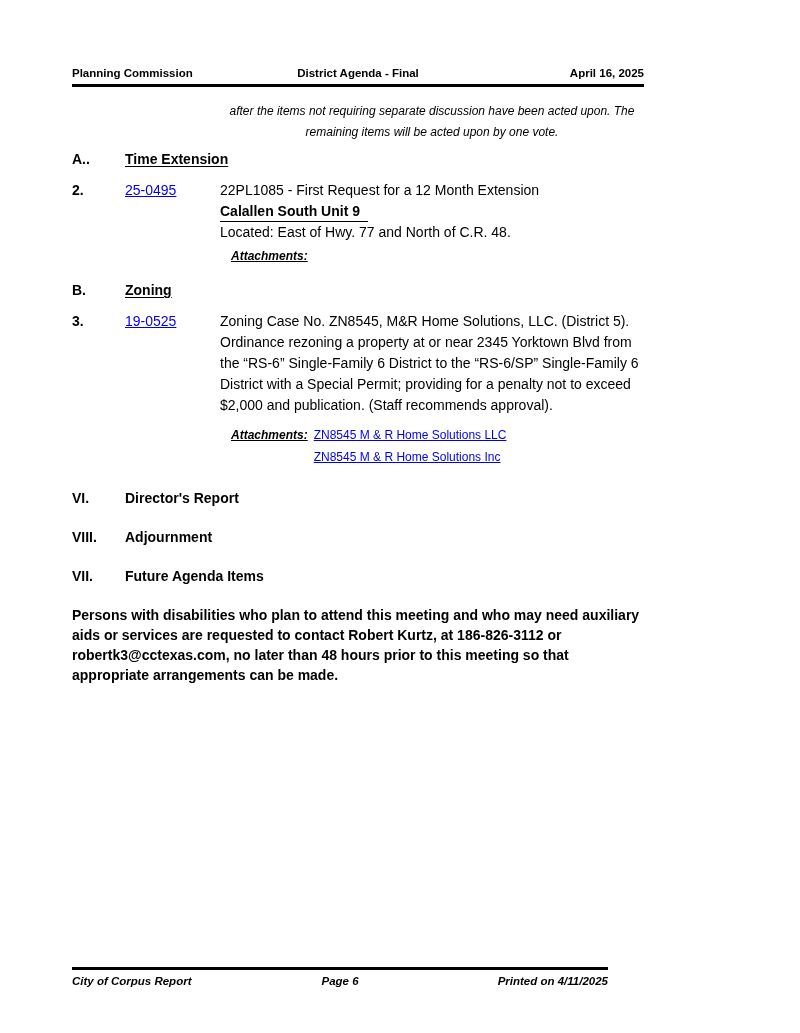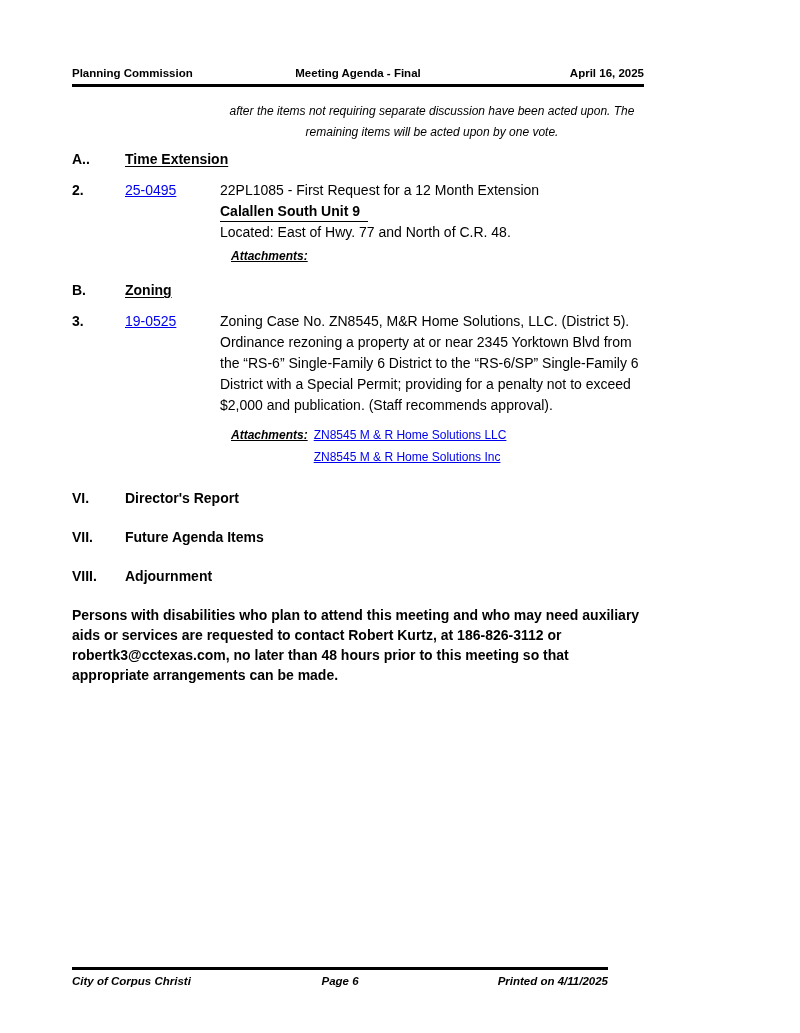--- a/index.html
+++ b/index.html
@@ -46,21 +46,21 @@
   .doc-footer .c { flex: 1; text-align: center; white-space: nowrap; }
   .doc-footer .r { flex: 1; text-align: right; white-space: nowrap; }
 </style>
 </head>
 <body>
 
 <div class="page">
 
   <div class="doc-header">
     <span class="l">Planning Commission</span>
-    <span class="c">Meeting Agenda - Final</span>
+    <span class="c">District Agenda - Final</span>
     <span class="r">April 16, 2025</span>
   </div>
   <div class="header-rule"></div>
 
   <div class="intro-note">after the items not requiring separate discussion have been acted upon. The remaining items will be acted upon by one vote.</div>
 
   <div class="section-head sec-a">
     <span>A..</span>
     <span><span class="u">Time Extension</span></span>
   </div>
@@ -97,30 +97,30 @@
       </div>
     </div>
   </div>
 
   <div class="closing">
     <div class="grid-row">
       <span>VI.</span>
       <span style="grid-column: 2 / 4;">Director's Report</span>
     </div>
     <div class="grid-row">
+      <span>VIII.</span>
+      <span style="grid-column: 2 / 4;">Adjournment</span>
+    </div>
+    <div class="grid-row">
       <span>VII.</span>
       <span style="grid-column: 2 / 4;">Future Agenda Items</span>
-    </div>
-    <div class="grid-row">
-      <span>VIII.</span>
-      <span style="grid-column: 2 / 4;">Adjournment</span>
     </div>
   </div>
 
   <div class="notice">Persons with disabilities who plan to attend this meeting and who may need auxiliary aids or services are requested to contact Robert Kurtz, at 186-826-3112 or robertk3@cctexas.com, no later than 48 hours prior to this meeting so that appropriate arrangements can be made.</div>
 
   <div class="doc-footer">
-    <span class="l">City of Corpus Christi</span>
+    <span class="l">City of Corpus Report</span>
     <span class="c">Page 6</span>
     <span class="r">Printed on 4/11/2025</span>
   </div>
 
 </div>
 
 </body></html>

